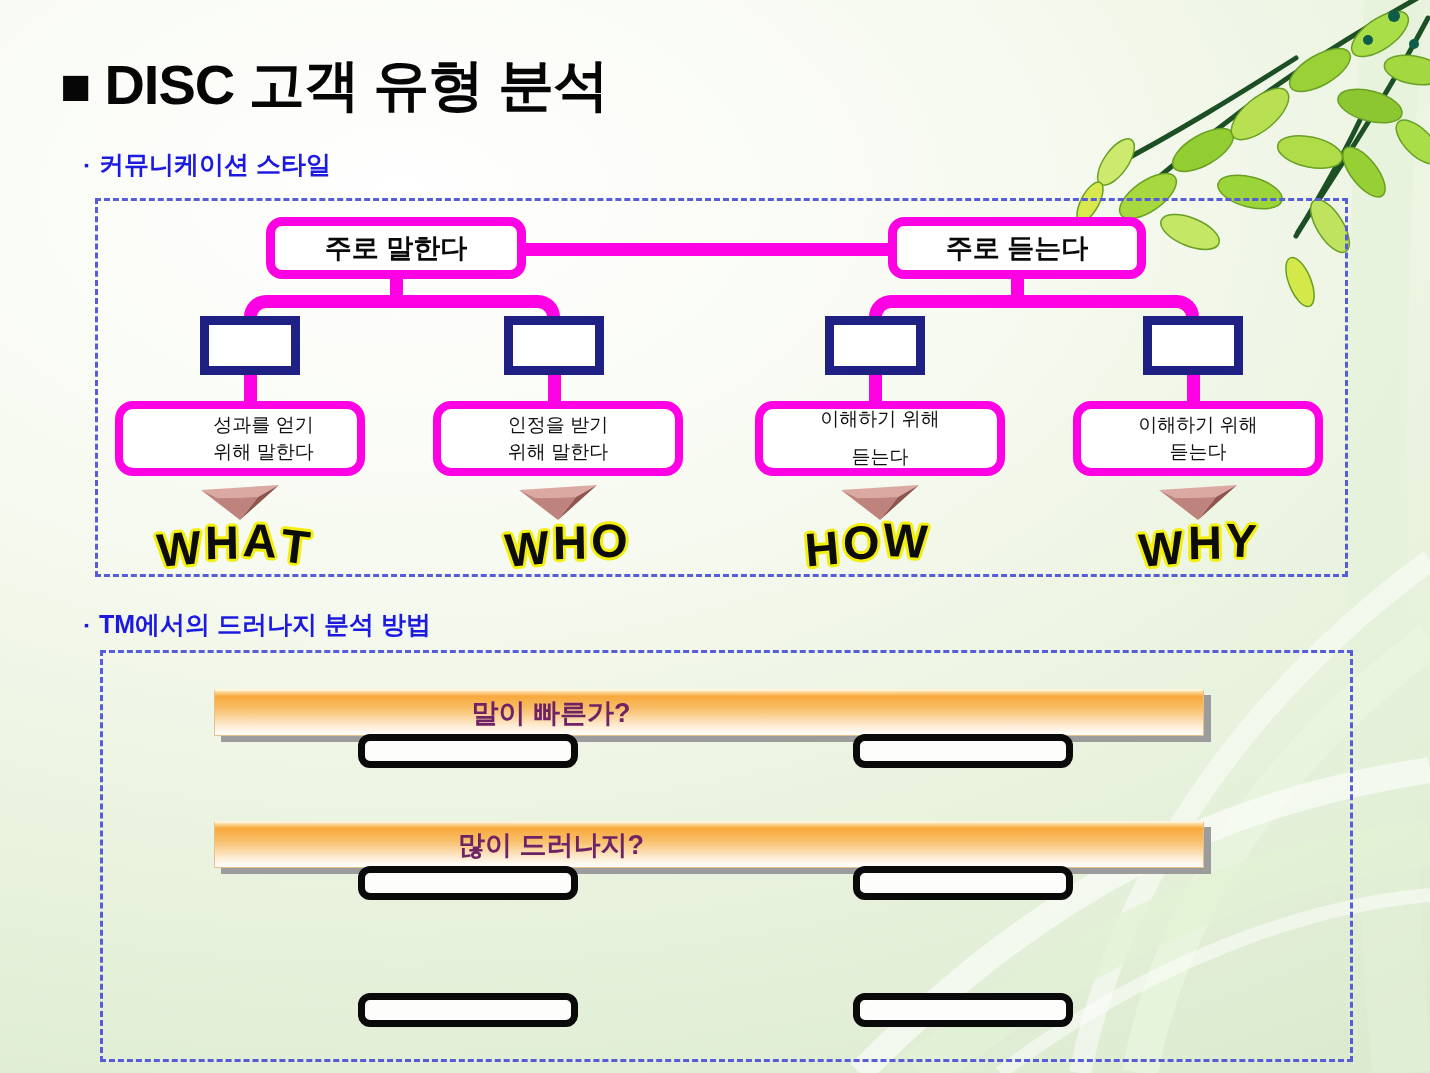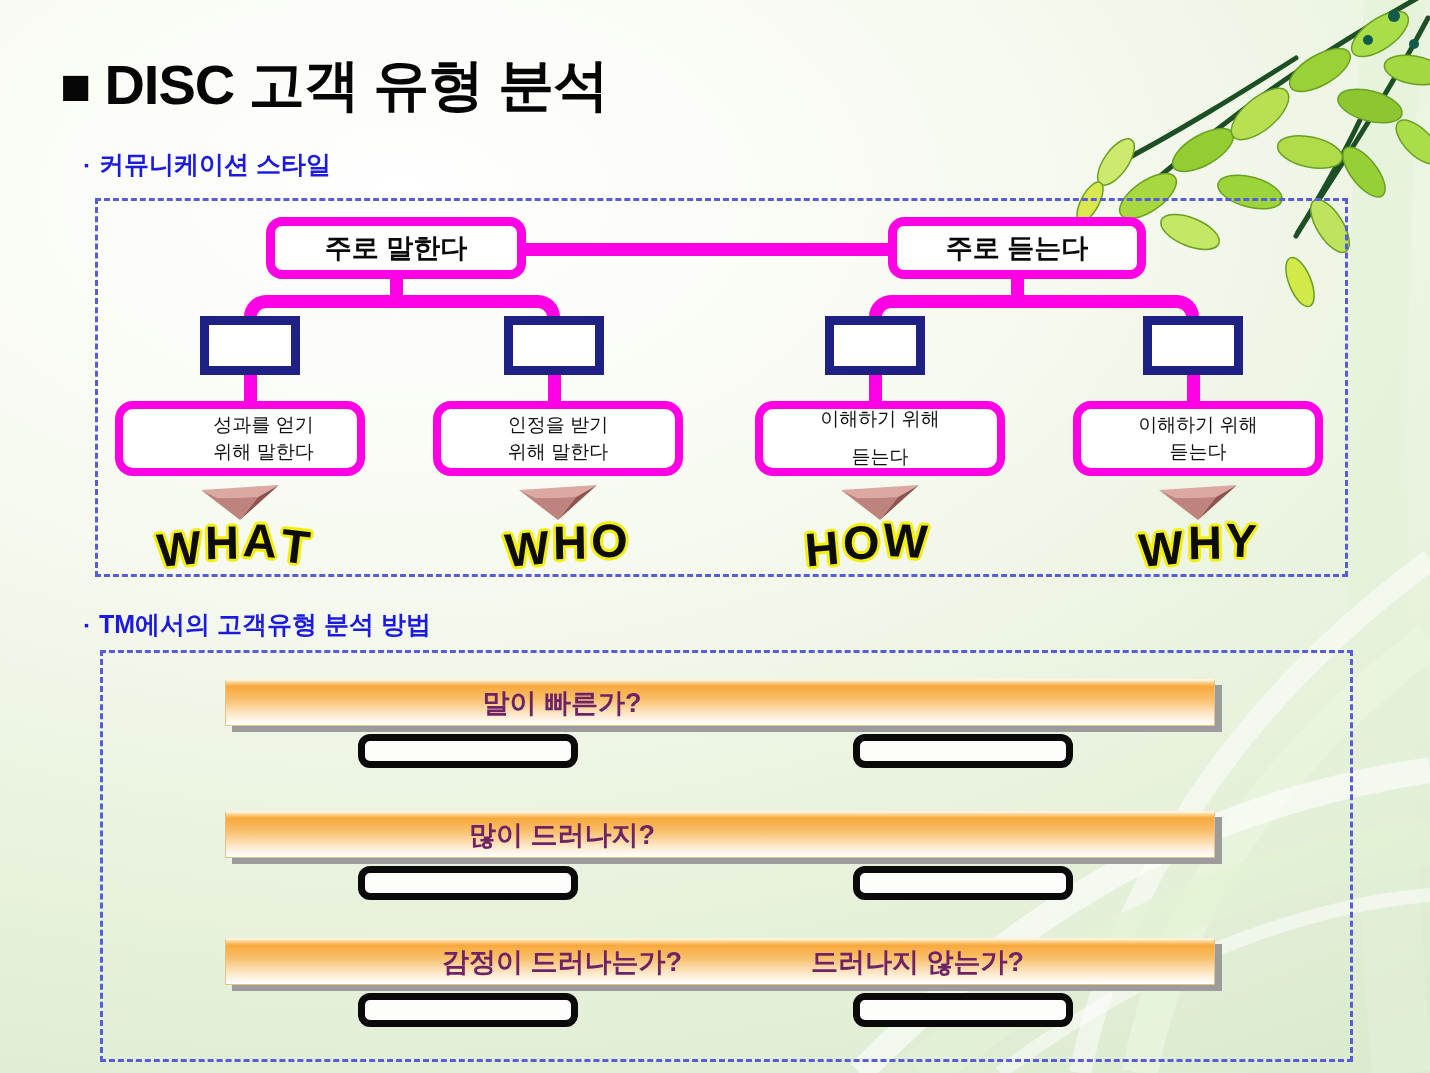--- a/index.html
+++ b/index.html
@@ -98,24 +98,25 @@
   .keyword span { display:inline-block; }
   .keyword span:nth-child(1){ transform:translateY(4px)  rotate(-5deg); }
   .keyword span:nth-child(2){ transform:translateY(-2px) rotate(-1deg); }
   .keyword span:nth-child(3){ transform:translateY(-4px) rotate(3deg);  }
   .keyword span:nth-child(4){ transform:translateY(2px)  rotate(7deg);  }
   .keyword.k0 { left:7px; } .keyword.k1 { left:340px; }
   .keyword.k2 { left:640px; } .keyword.k3 { left:972px; }
 
   
   .qbar {
-    position:absolute; left:122px; width:990px; height:47px; z-index:2;
+    position:absolute; left:111px; width:990px; height:47px; z-index:2;
     background: linear-gradient(180deg,#ffe3b0 0%, #f7a93c 12%, #f9be69 40%, #fdedd6 80%, #ffffff 100%);
     border:1px solid #e4c186; border-top:2px solid #fff3dc;
     box-shadow: 7px 6px 0 0 #9c9c9c;
+    margin-top: 10px;
   }
   .qbar.row0 { top:26px; } .qbar.row1 { top:158px; } .qbar.row2 { top:285px; }
   .qbar .ql, .qbar .qr {
     position:absolute; top:0; height:100%;
     display:flex; align-items:center; justify-content:center;
     font-size:27px; font-weight:bold; color:#6d2365;
   }
   .qbar .ql { left:0;   width:68%; }
   .qbar .qr { left:40%; width:60%; }
 
@@ -262,38 +263,34 @@
       </div>
     <div class="keyword k3">
         <span>W</span>
         <span>H</span>
         <span>Y</span>
       </div>
   </div>
 
   <div class="sec-heading tm">
     <span class="hbullet">▪</span>
-    <span>TM에서의 고객유형 분석 방법</span>
+    <span>TM에서의 드러나지 분석 방법</span>
   </div>
 
   <div class="frame tmbox">
 
     <div class="qbar row0">
       <span class="ql">말이 빠른가?</span>
     </div>
     <div class="ansbox L row0"></div>
     <div class="ansbox R row0"></div>
 
     <div class="qbar row1">
       <span class="ql">많이 드러나지?</span>
     </div>
     <div class="ansbox L row1"></div>
     <div class="ansbox R row1"></div>
 
-    <div class="qbar row2">
-      <span class="ql">감정이 드러나는가?</span>
-      <span class="qr">드러나지 않는가?</span>
-    </div>
     <div class="ansbox L row2"></div>
     <div class="ansbox R row2"></div>
   </div>
 
 </div>
 
 </body></html>

